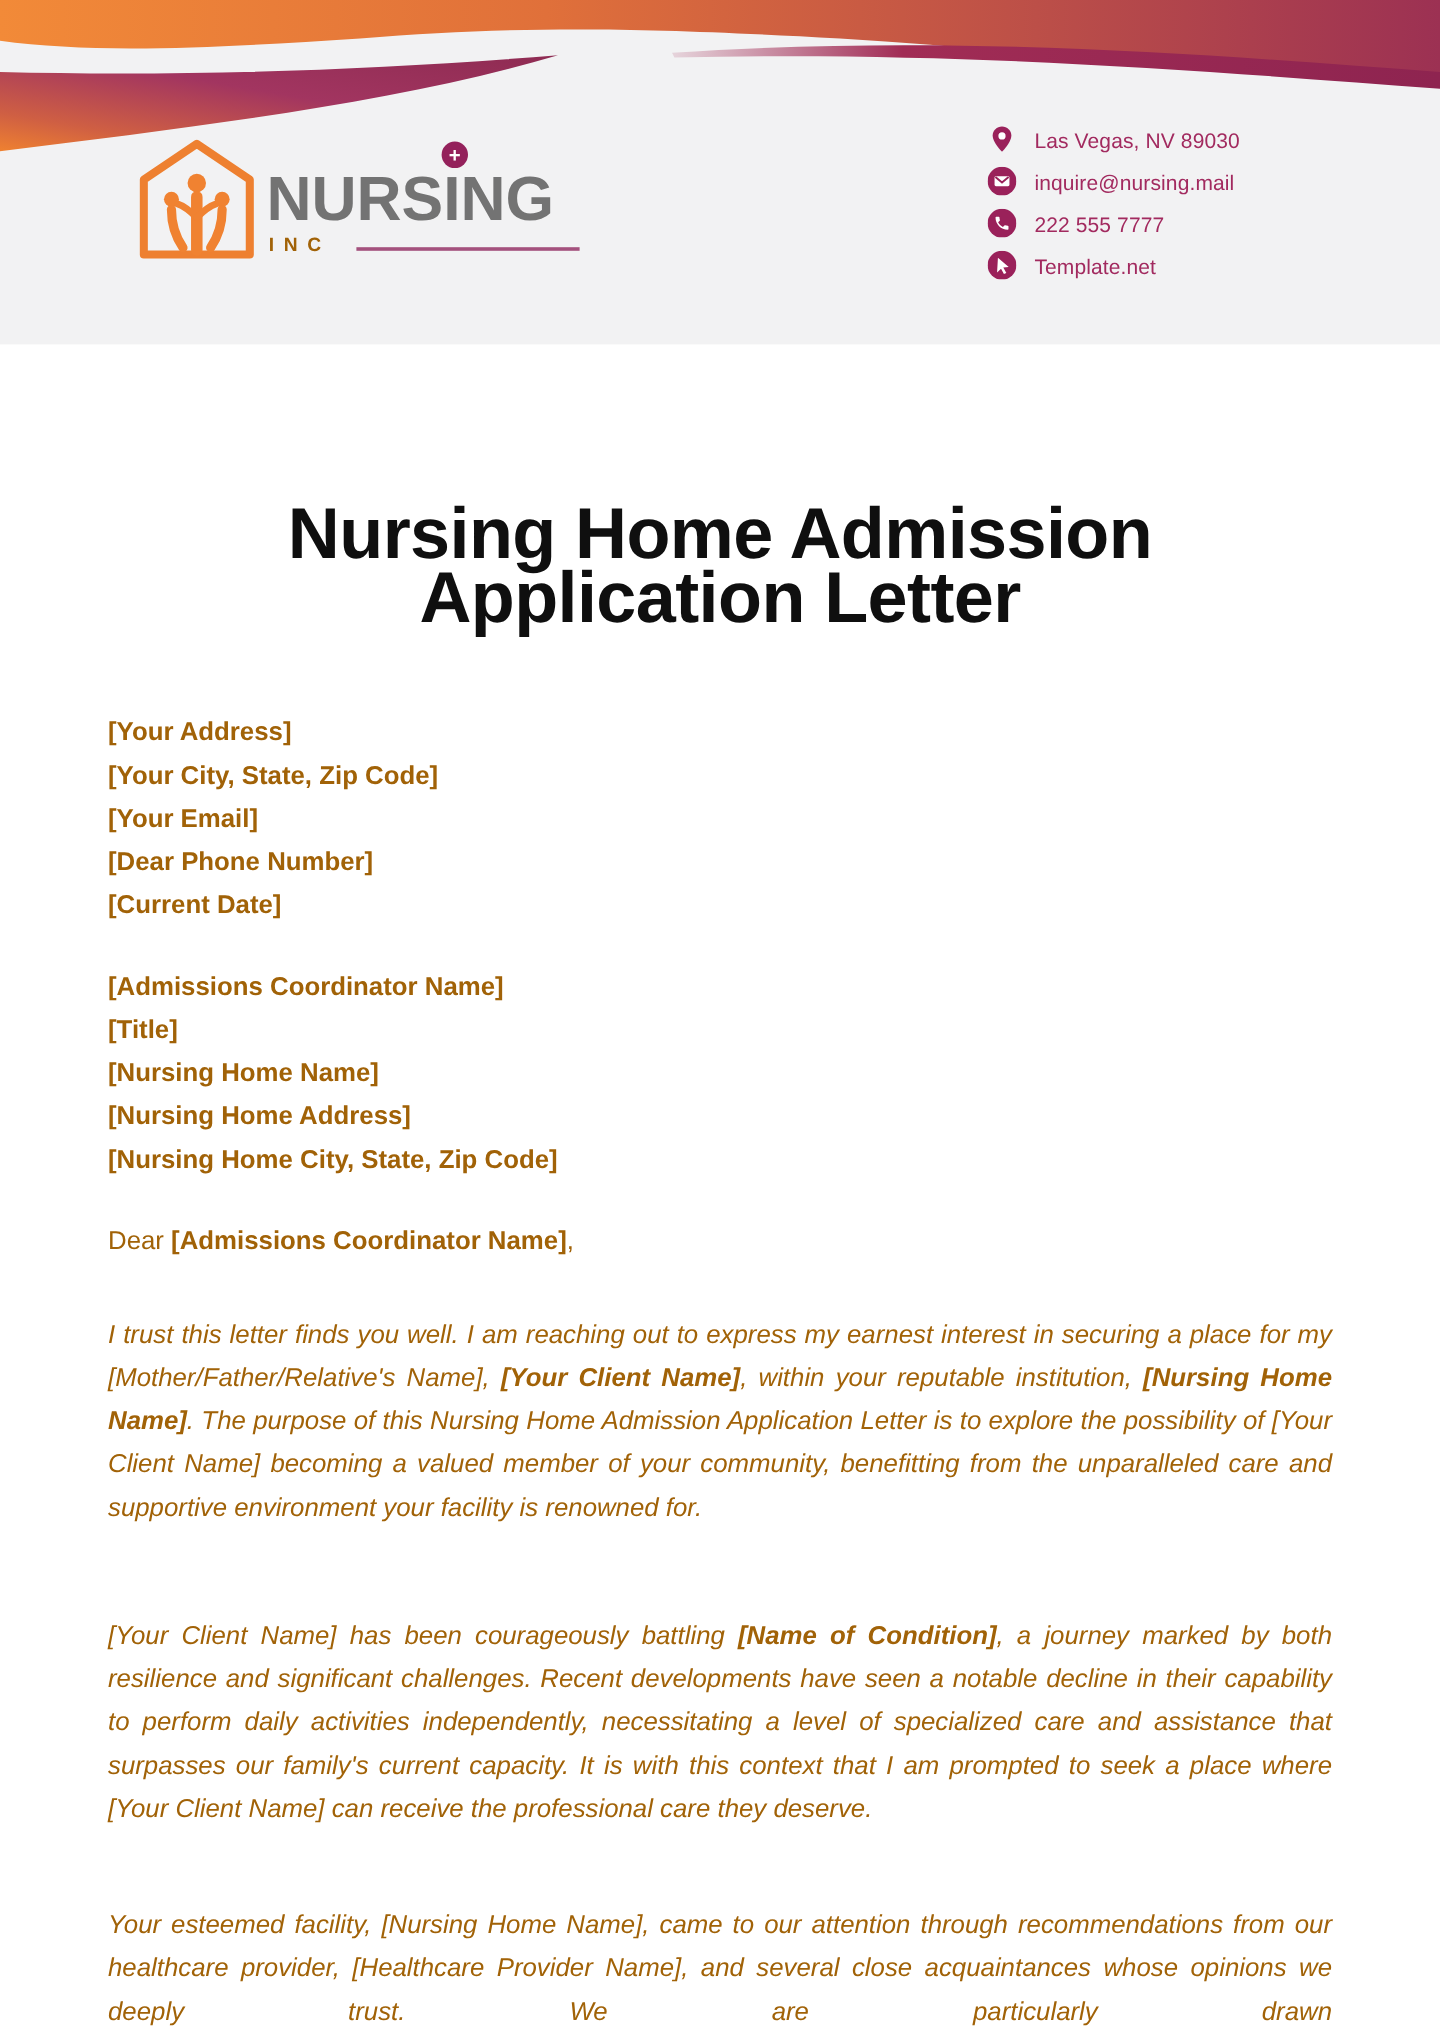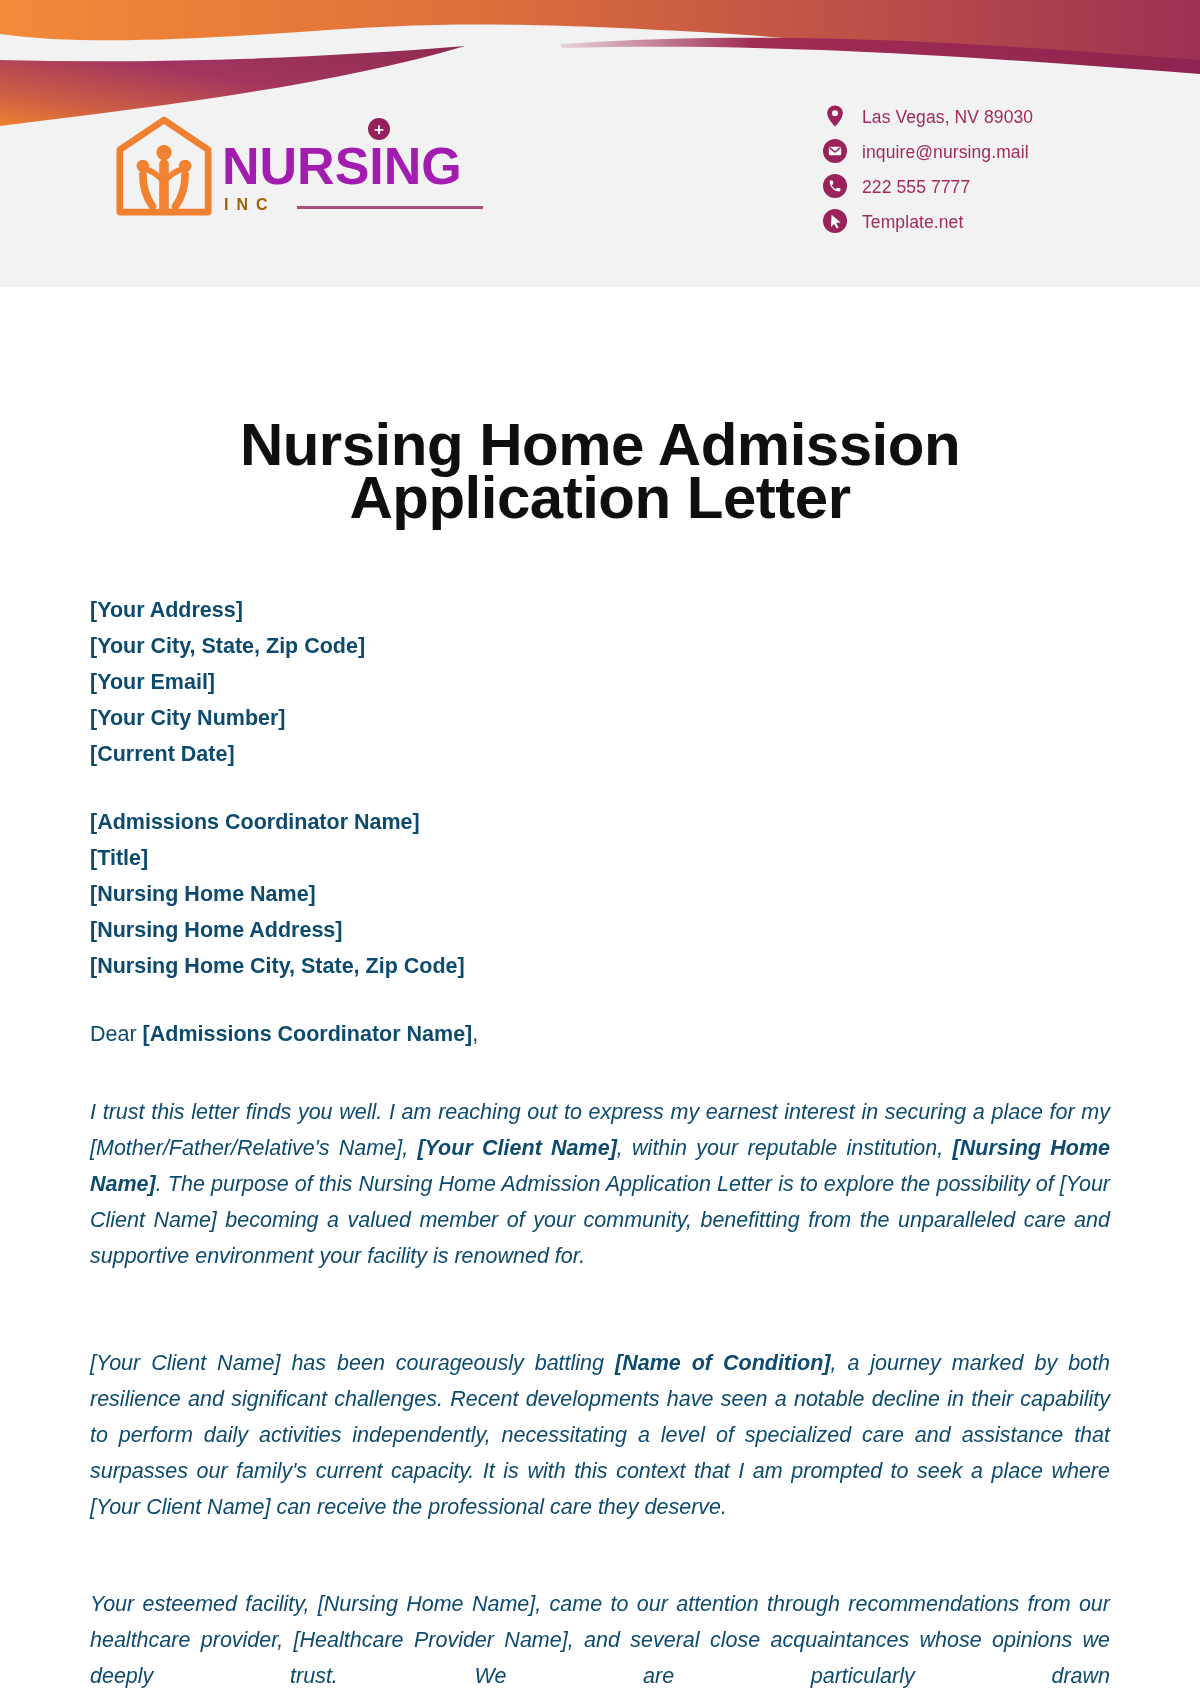--- a/index.html
+++ b/index.html
@@ -11,21 +11,21 @@
   
   .letterhead{
     position:absolute;left:0;top:0;width:1200px;height:287px;
     background:#f2f2f3;
   }
   .wave{position:absolute;left:0;top:0;width:1200px;height:140px;display:block;}
   .logo{position:absolute;left:116px;top:112px;width:400px;height:110px;}
   .logo-house{position:absolute;left:0;top:4px;width:96px;height:100px;}
   .logo-word{
     position:absolute;left:106px;top:28px;
-    font-size:52px;line-height:52px;font-weight:700;color:#a21caf;
+    font-size:52px;line-height:52px;font-weight:700;color:#737373;
     letter-spacing:0px;
   }
   .logo-badge{
     position:absolute;left:252px;top:6px;width:22px;height:22px;border-radius:50%;
     background:#94215b;color:#ffffff;font-size:17px;font-weight:700;
     display:flex;align-items:center;justify-content:center;line-height:1;
   }
   .logo-sub{
     position:absolute;left:108px;top:84px;
     font-size:16px;font-weight:700;color:#a16207;letter-spacing:8px;
@@ -41,21 +41,21 @@
     margin-left:15px;font-size:17.5px;color:#a22a5f;font-weight:500;
     letter-spacing:0.1px;white-space:nowrap;
   }
   
   .doc-title{
     position:absolute;left:90px;top:418px;width:1020px;
     text-align:center;font-size:60px;line-height:53px;font-weight:800;
     color:#0f0f0f;letter-spacing:-0.5px;
   }
   .doc-title .inner{display:inline-block;max-width:1000px;}
-  .block{position:absolute;left:90px;width:1020px;color:#0c4a6e;}
+  .block{position:absolute;left:90px;width:1020px;color:#a16207;}
   .bold-lines div{
     font-size:21.5px;line-height:36px;font-weight:700;
   }
   .salutation{font-size:21.5px;line-height:36px;}
   .para{
     font-size:21.5px;line-height:36px;text-align:justify;font-style:italic;
   }
   .para.clipped{text-align-last:justify;}
   b{font-weight:700;}
   .sender-block{top:592px;}
@@ -158,21 +158,21 @@
   </div>
 
   <div class="doc-title">
     <span class="inner">Nursing Home Admission Application Letter</span>
   </div>
 
   <div class="block bold-lines sender-block">
     <div>[Your Address]</div>
     <div>[Your City, State, Zip Code]</div>
     <div>[Your Email]</div>
-    <div>[Your City Number]</div>
+    <div>[Dear Phone Number]</div>
     <div>[Current Date]</div>
   </div>
 
   <div class="block bold-lines recipient-block">
     <div>[Admissions Coordinator Name]</div>
     <div>[Title]</div>
     <div>[Nursing Home Name]</div>
     <div>[Nursing Home Address]</div>
     <div>[Nursing Home City, State, Zip Code]</div>
   </div>

